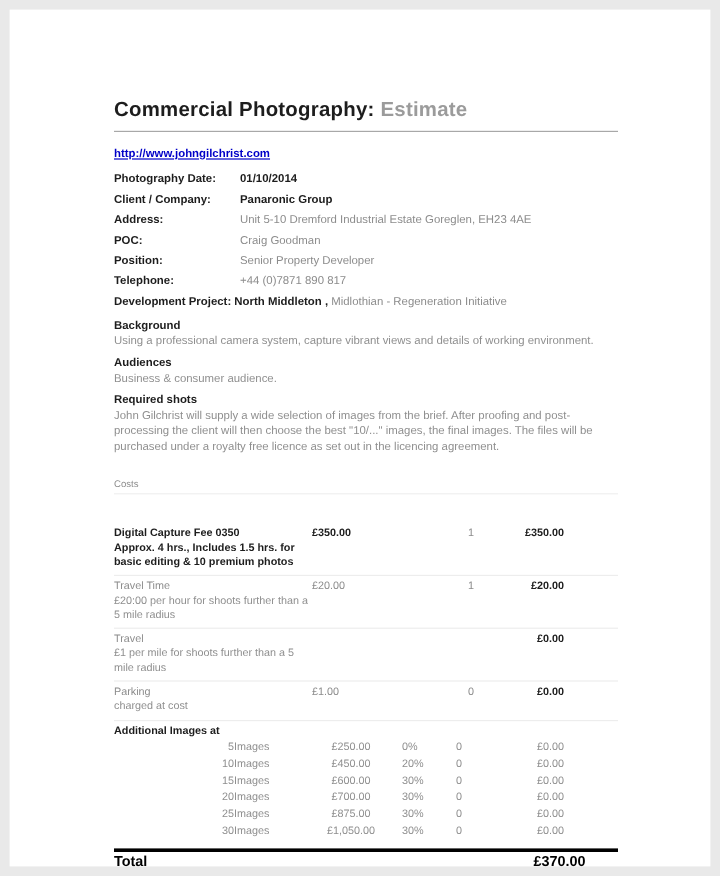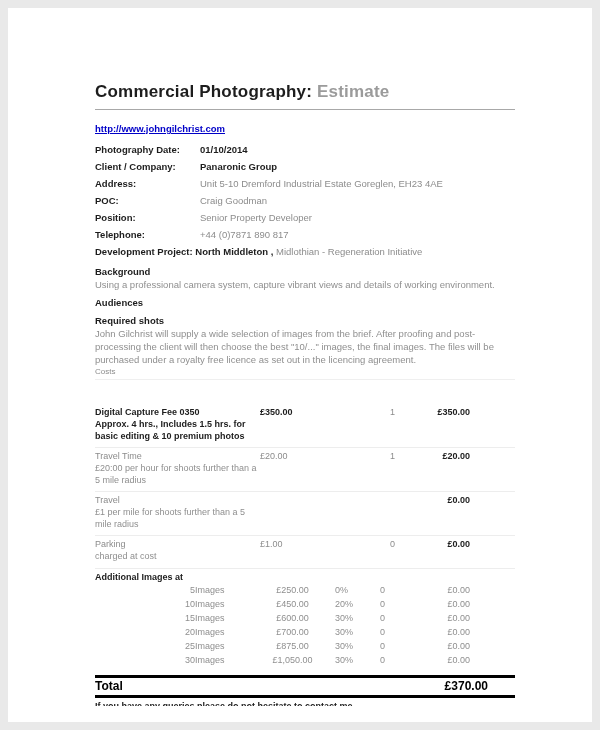--- a/index.html
+++ b/index.html
@@ -34,21 +34,21 @@
   .fvalue{flex:1;}
   .bval{font-weight:bold;color:#1d1d1d;}
   .gval{color:#8c8c8c;}
   .proj{display:block;}
   .b{font-weight:bold;color:#1d1d1d;}
   .gray{color:#8c8c8c;}
   .section{margin-top:5px;}
   .sec-h{font-size:9.5px;line-height:13px;color:#1d1d1d;font-weight:600;}
   .sec-b{font-size:9.5px;line-height:13px;color:#8f8f8f;}
   .costs-label{
-    margin-top:1px;font-size:8px;line-height:10px;color:#8c8c8c;
+    margin-top:20px;font-size:8px;line-height:10px;color:#8c8c8c;
     border-bottom:1px solid #efefef;padding-bottom:2px;
   }
   .ctable{font-size:9px;margin-top:2px;}
   .cgroup{padding:2px 0 5px 0;border-top:1px solid #ededed;}
   .cgroup.first{border-top:none;margin-top:24px;}
   .crow{display:flex;line-height:12px;}
   .c-name{flex:none;width:165px;}
   .c-price{flex:none;width:85px;}
   .c-disc{flex:none;width:45px;}
   .c-count{flex:none;width:15px;}
@@ -112,20 +112,21 @@
       </div>
       <div class="frow proj"><span class="b">Development Project: North Middleton ,</span><span class="gray"> Midlothian  - Regeneration Initiative</span></div>
     </div>
 
     <div class="section">
       <div class="sec-h">Background</div>
       <div class="sec-b">Using a professional camera system, capture vibrant views and details of working environment.</div>
     </div>
     <div class="section">
       <div class="sec-h">Audiences</div>
+      <div class="sec-b">Business &amp; consumer audience.</div>
     </div>
     <div class="section">
       <div class="sec-h">Required shots</div>
       <div class="sec-b">John Gilchrist will supply a wide selection of images from the brief. After proofing and post-processing the client will then choose the best "10/..." images, the final images. The files will be purchased under a royalty free licence as set out in the licencing agreement.</div>
     </div>
 
     <div class="costs-label">Costs</div>
 
     <div class="ctable">
 

